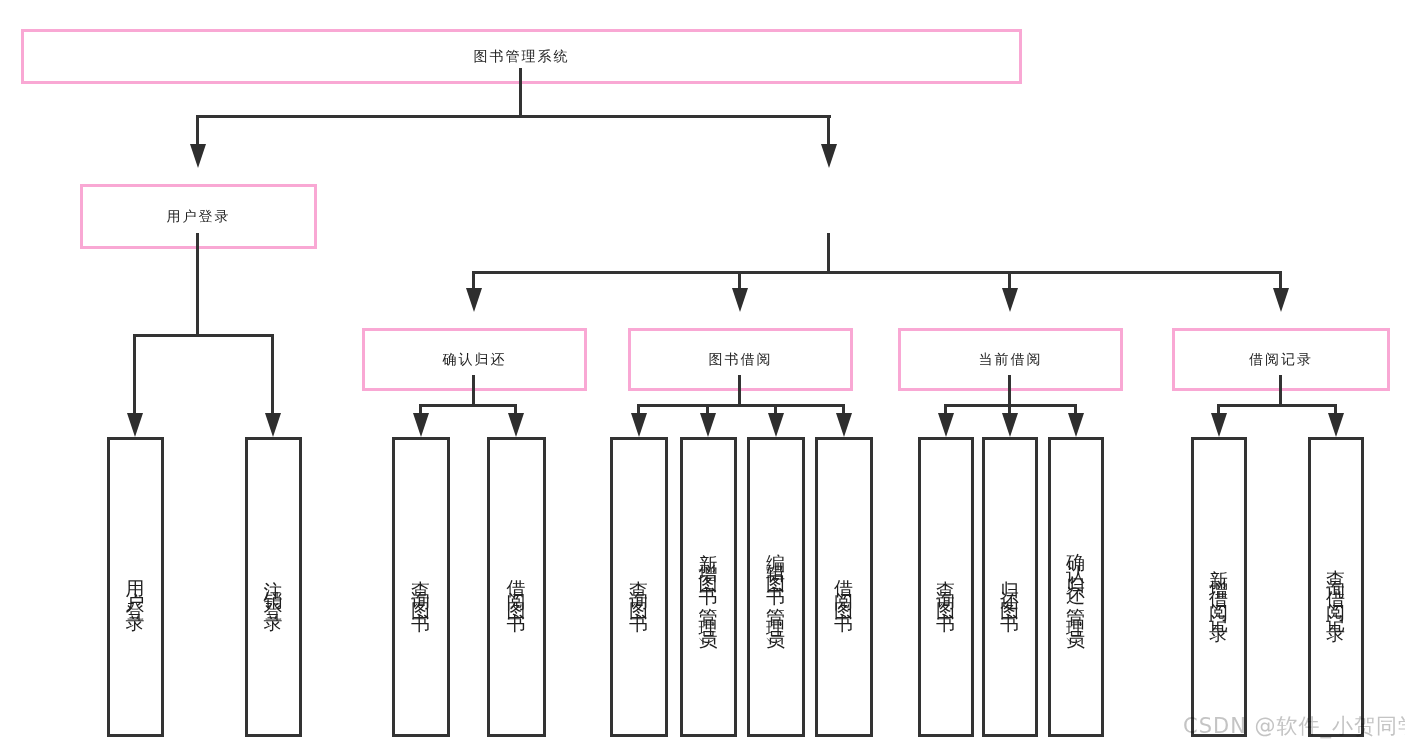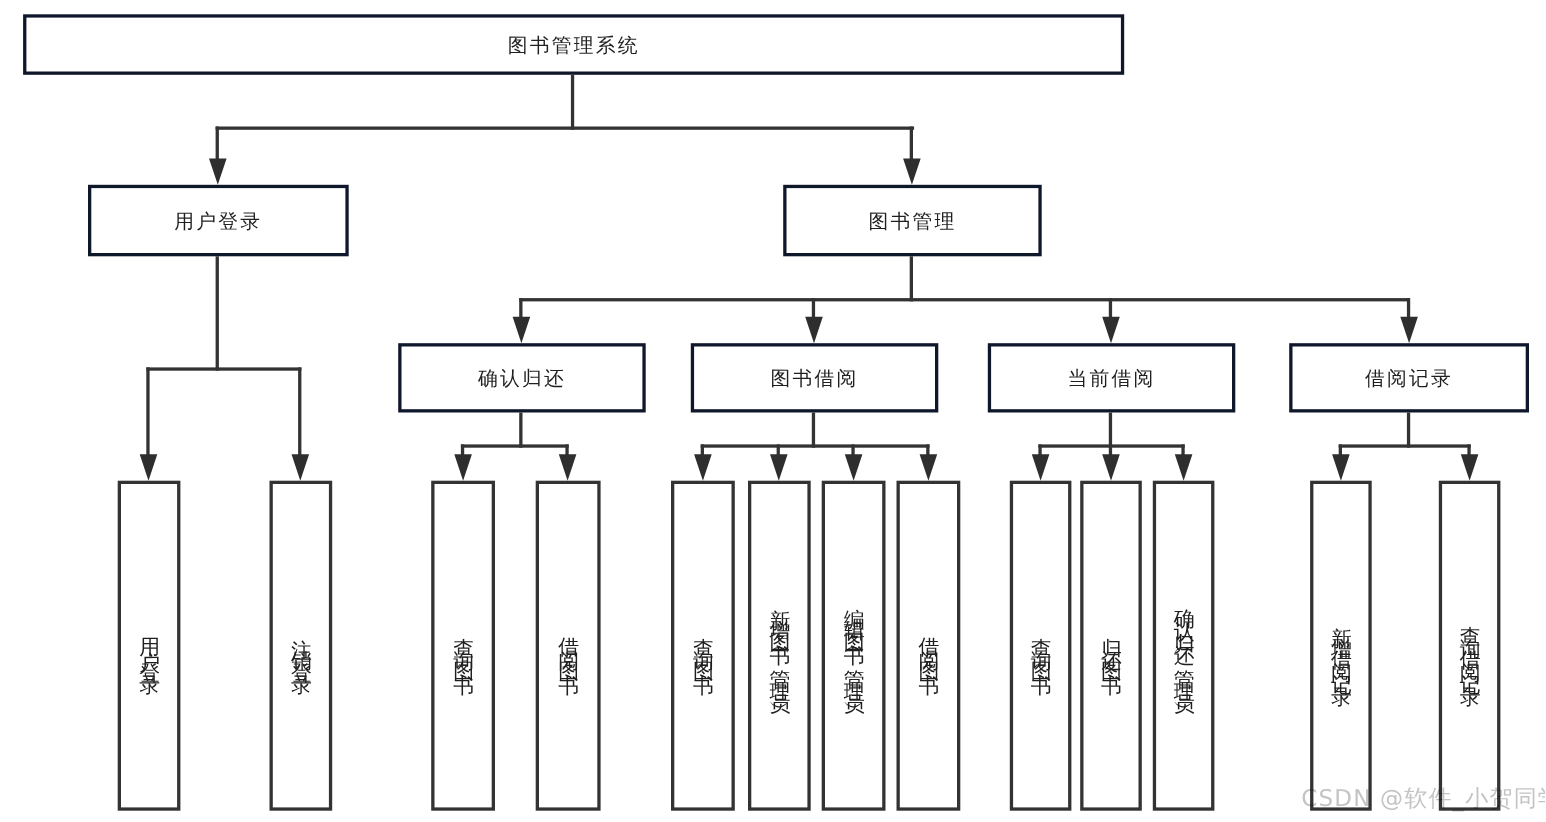--- a/index.html
+++ b/index.html
@@ -3,23 +3,23 @@
 <meta charset="utf-8">
 <style>
   html,body { margin:0; padding:0; background:#ffffff; }
   .canvas {
     position:relative; width:1405px; height:747px; background:#ffffff;
     font-family:"DejaVu Sans","Liberation Sans",sans-serif; color:#1f1f1f;
     overflow:hidden;
   }
   .box {
     position:absolute; box-sizing:border-box;
-    border:3px solid #0f172a; background:#ffffff;
+    border:3px solid #f9a8d4; background:#ffffff;
     display:flex; align-items:center; justify-content:center;
-    font-size:18px; letter-spacing:2px; white-space:nowrap;
+    font-size:14px; letter-spacing:2px; white-space:nowrap;margin-top:16px;
   }
   .leafbox {
     position:absolute; box-sizing:border-box; top:437px; height:300px;
     border:3px solid #333333; background:#ffffff;
     display:flex; align-items:center; justify-content:center;
   }
   .leafbox span {
     writing-mode:vertical-rl; text-orientation:mixed;
     font-size:19px; letter-spacing:11px; line-height:1;
   }
@@ -38,21 +38,20 @@
 </style>
 </head>
 <body>
 
 <div class="canvas">
 
   <div class="box" style="left:21px; top:13px; width:1001px; height:55px;">图书管理系统</div>
 
   <div class="box" style="left:80px; top:168px; width:237px; height:65px;">用户登录</div>
 
-  <div class="box" style="left:712px; top:168px; width:235px; height:65px;">图书管理</div>
 
   <div class="box" style="left:362px; top:312px; width:225px; height:63px;">确认归还</div>
 
   <div class="box" style="left:898px; top:312px; width:225px; height:63px;">当前借阅</div>
 
   <div class="box" style="left:628px; top:312px; width:225px; height:63px;">图书借阅</div>
 
   <div class="box" style="left:1172px; top:312px; width:218px; height:63px;">借阅记录</div>
 
   <div class="leafbox" style="left:107px; width:57px;">

